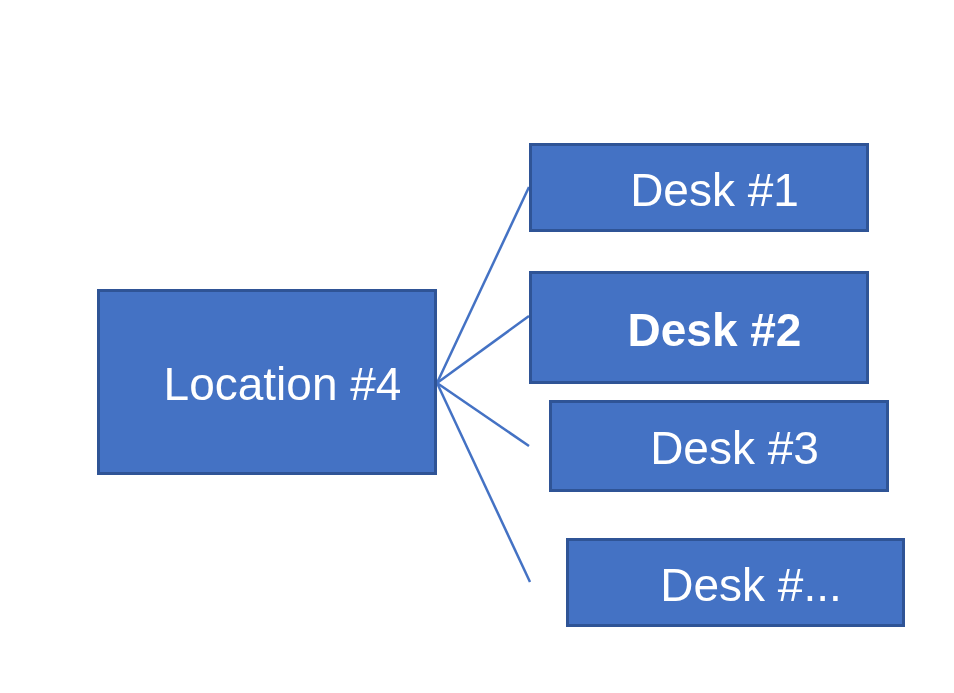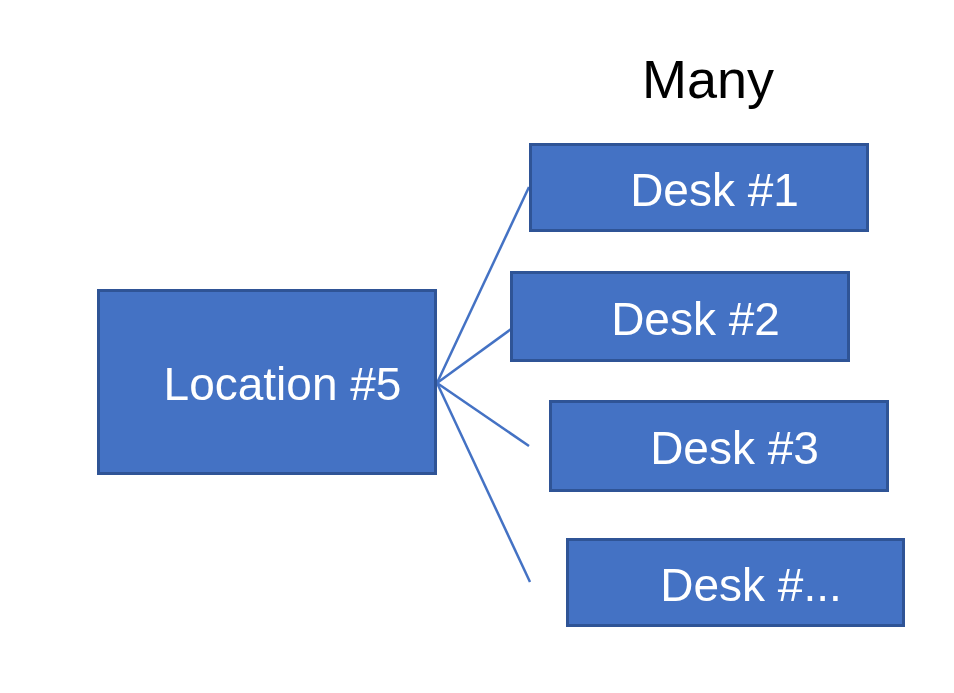--- a/index.html
+++ b/index.html
@@ -40,21 +40,21 @@
     white-space: nowrap;
     padding-top: 4px;
   }
   .source-box {
     left: 97px;
     top: 289px;
     width: 340px;
     height: 186px;
   }
   .desk-1 { left: 529px; top: 143px; width: 340px; height: 89px; }
-  .desk-2 { left: 510px; top: 271px; width: 340px; height: 91px; }
+  .desk-2 { left: 529px; top: 271px; width: 340px; height: 113px; font-weight: bold; }
   .desk-3 { left: 549px; top: 400px; width: 340px; height: 92px; }
   .desk-4 { left: 530px; top: 538px; width: 339px; height: 89px; margin-left: 36px; }
   .side-label {
     position: absolute;
     color: #000000;
     font-size: 54px;
     line-height: 1;
     text-align: center;
     white-space: nowrap;
   }
@@ -75,26 +75,23 @@
 <div class="canvas">
 
   <svg class="connectors" width="954" height="693" viewBox="0 0 954 693" xmlns="http://www.w3.org/2000/svg">
     <line x1="437" y1="383" x2="529" y2="187" stroke="#4472C4" stroke-width="2.5"></line>
     <line x1="437" y1="383" x2="529" y2="316" stroke="#4472C4" stroke-width="2.5"></line>
     <line x1="437" y1="383" x2="529" y2="446" stroke="#4472C4" stroke-width="2.5"></line>
     <line x1="437" y1="383" x2="530" y2="582" stroke="#4472C4" stroke-width="2.5"></line>
   </svg>
 
 
-  <div class="side-label label-many">
-    <span>Many</span>
-  </div>
 
   <div class="shape source-box">
-    <span class="shape-text">Location #5</span>
+    <span class="shape-text">Location #4</span>
   </div>
 
   <div class="shape desk-1">
     <span class="shape-text">Desk #1</span>
   </div>
 
   <div class="shape desk-2">
     <span class="shape-text">Desk #2</span>
   </div>
 

